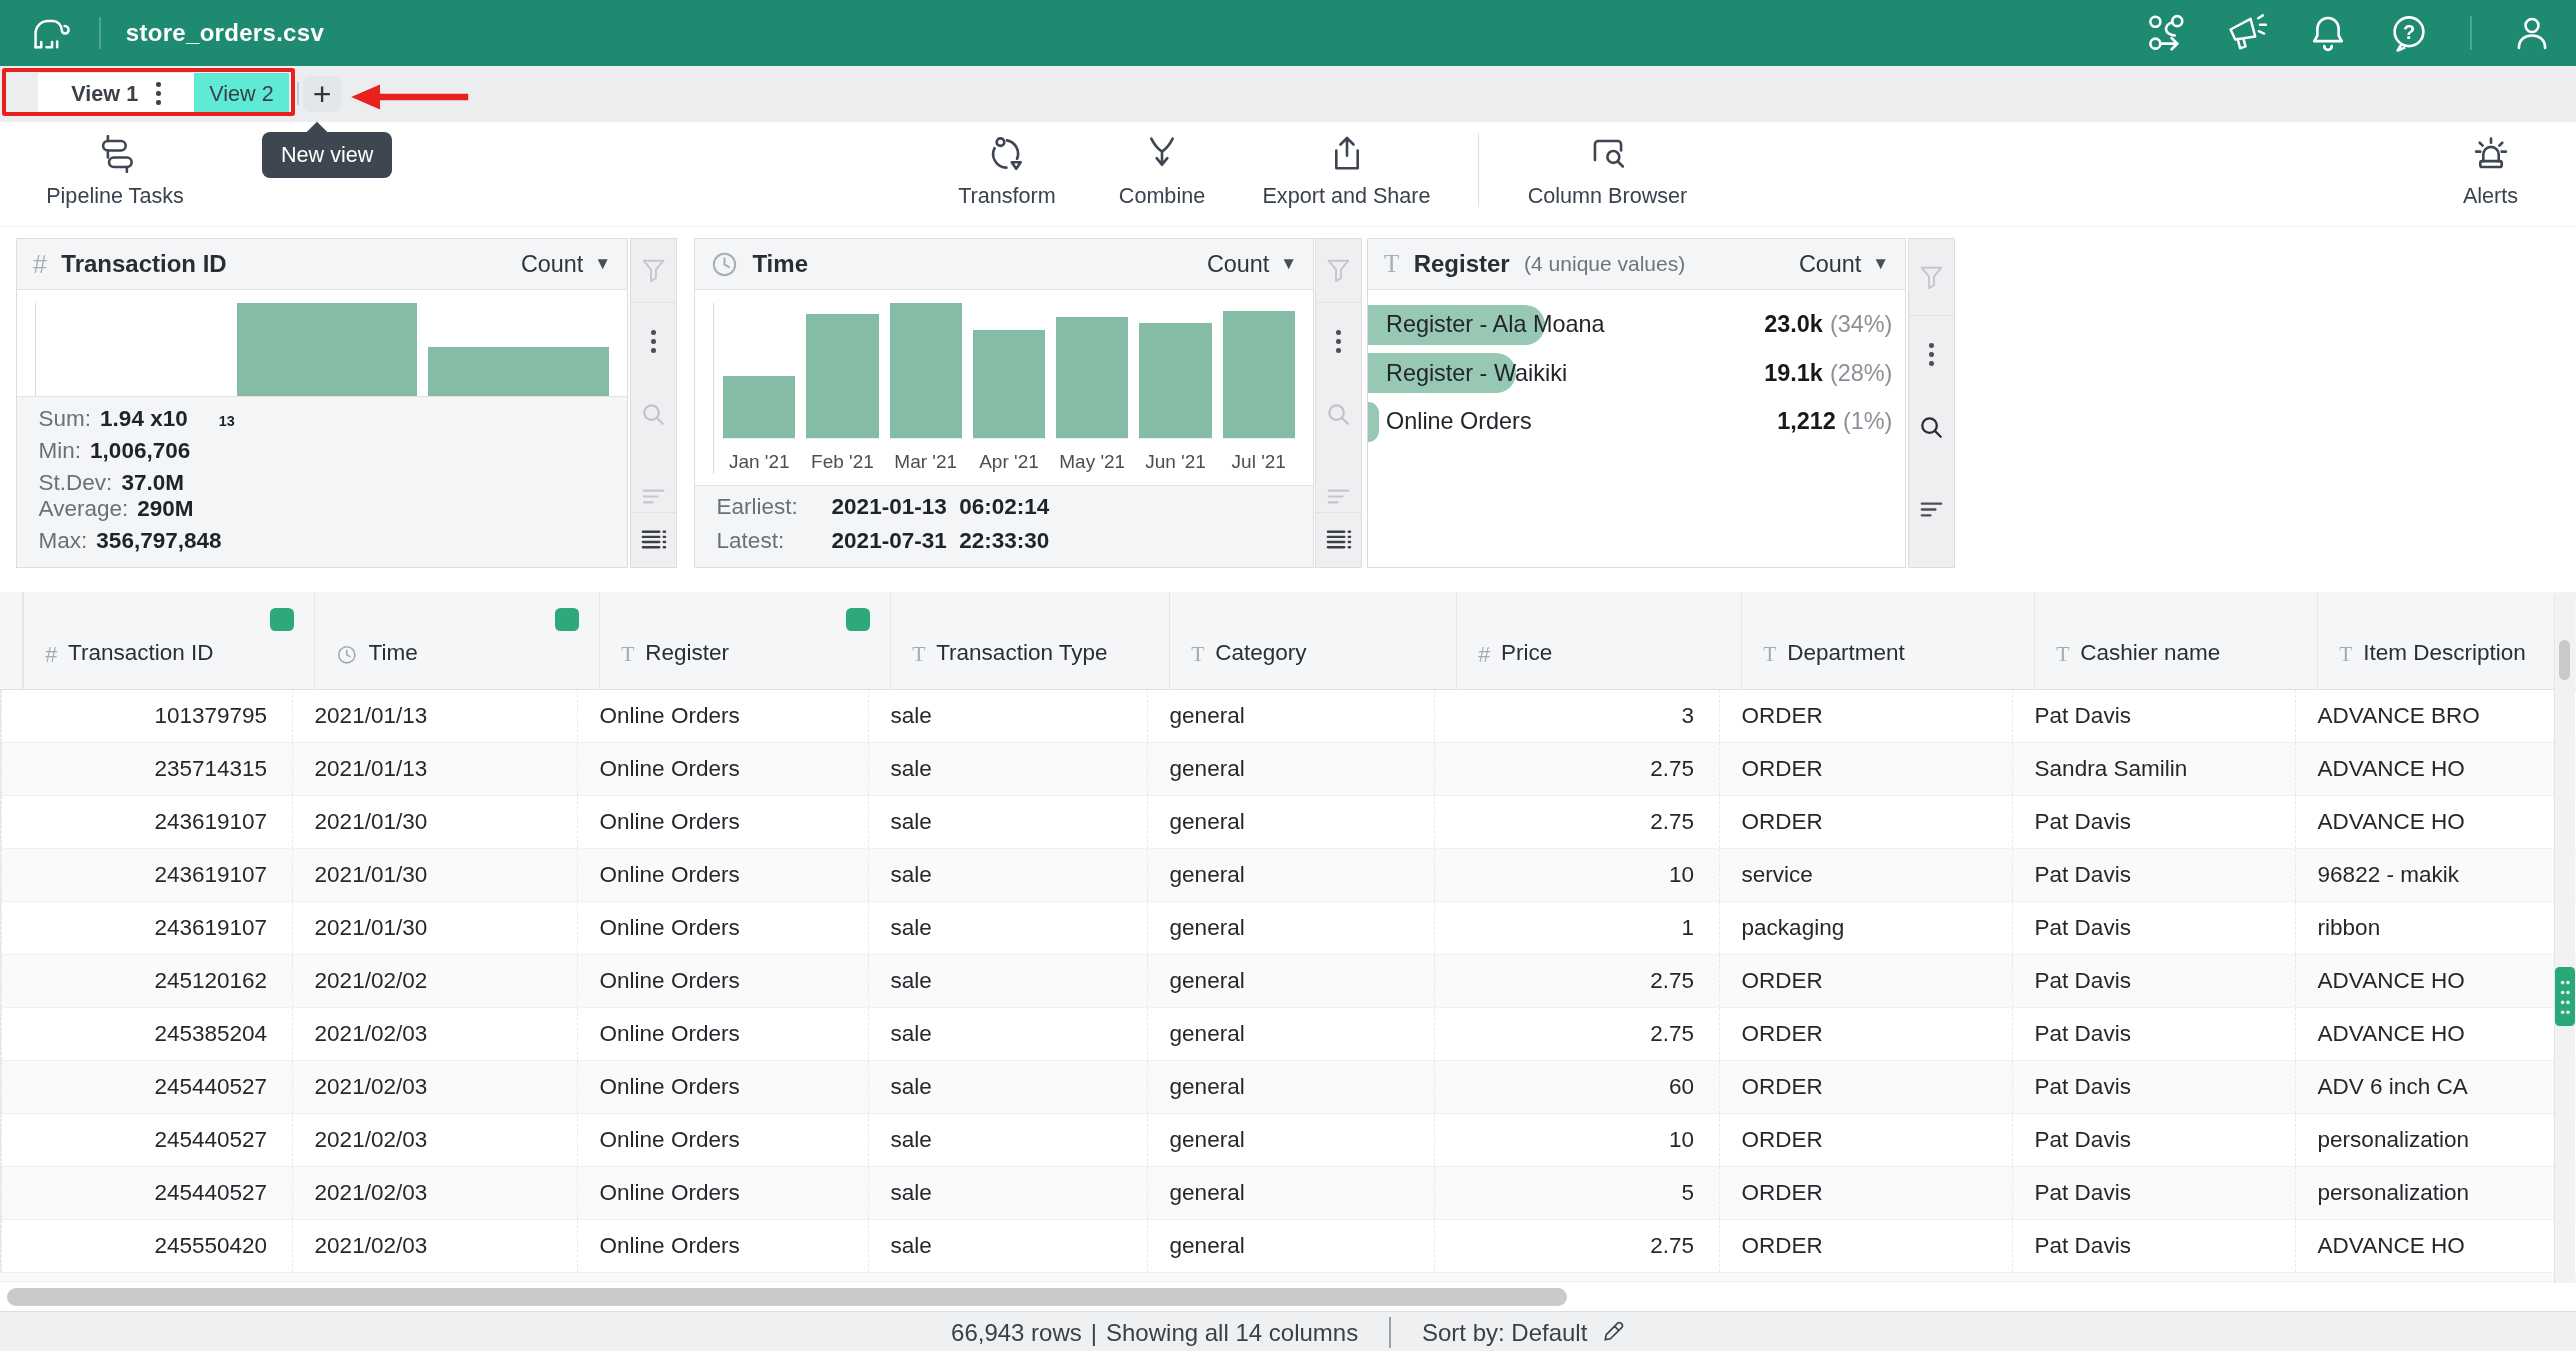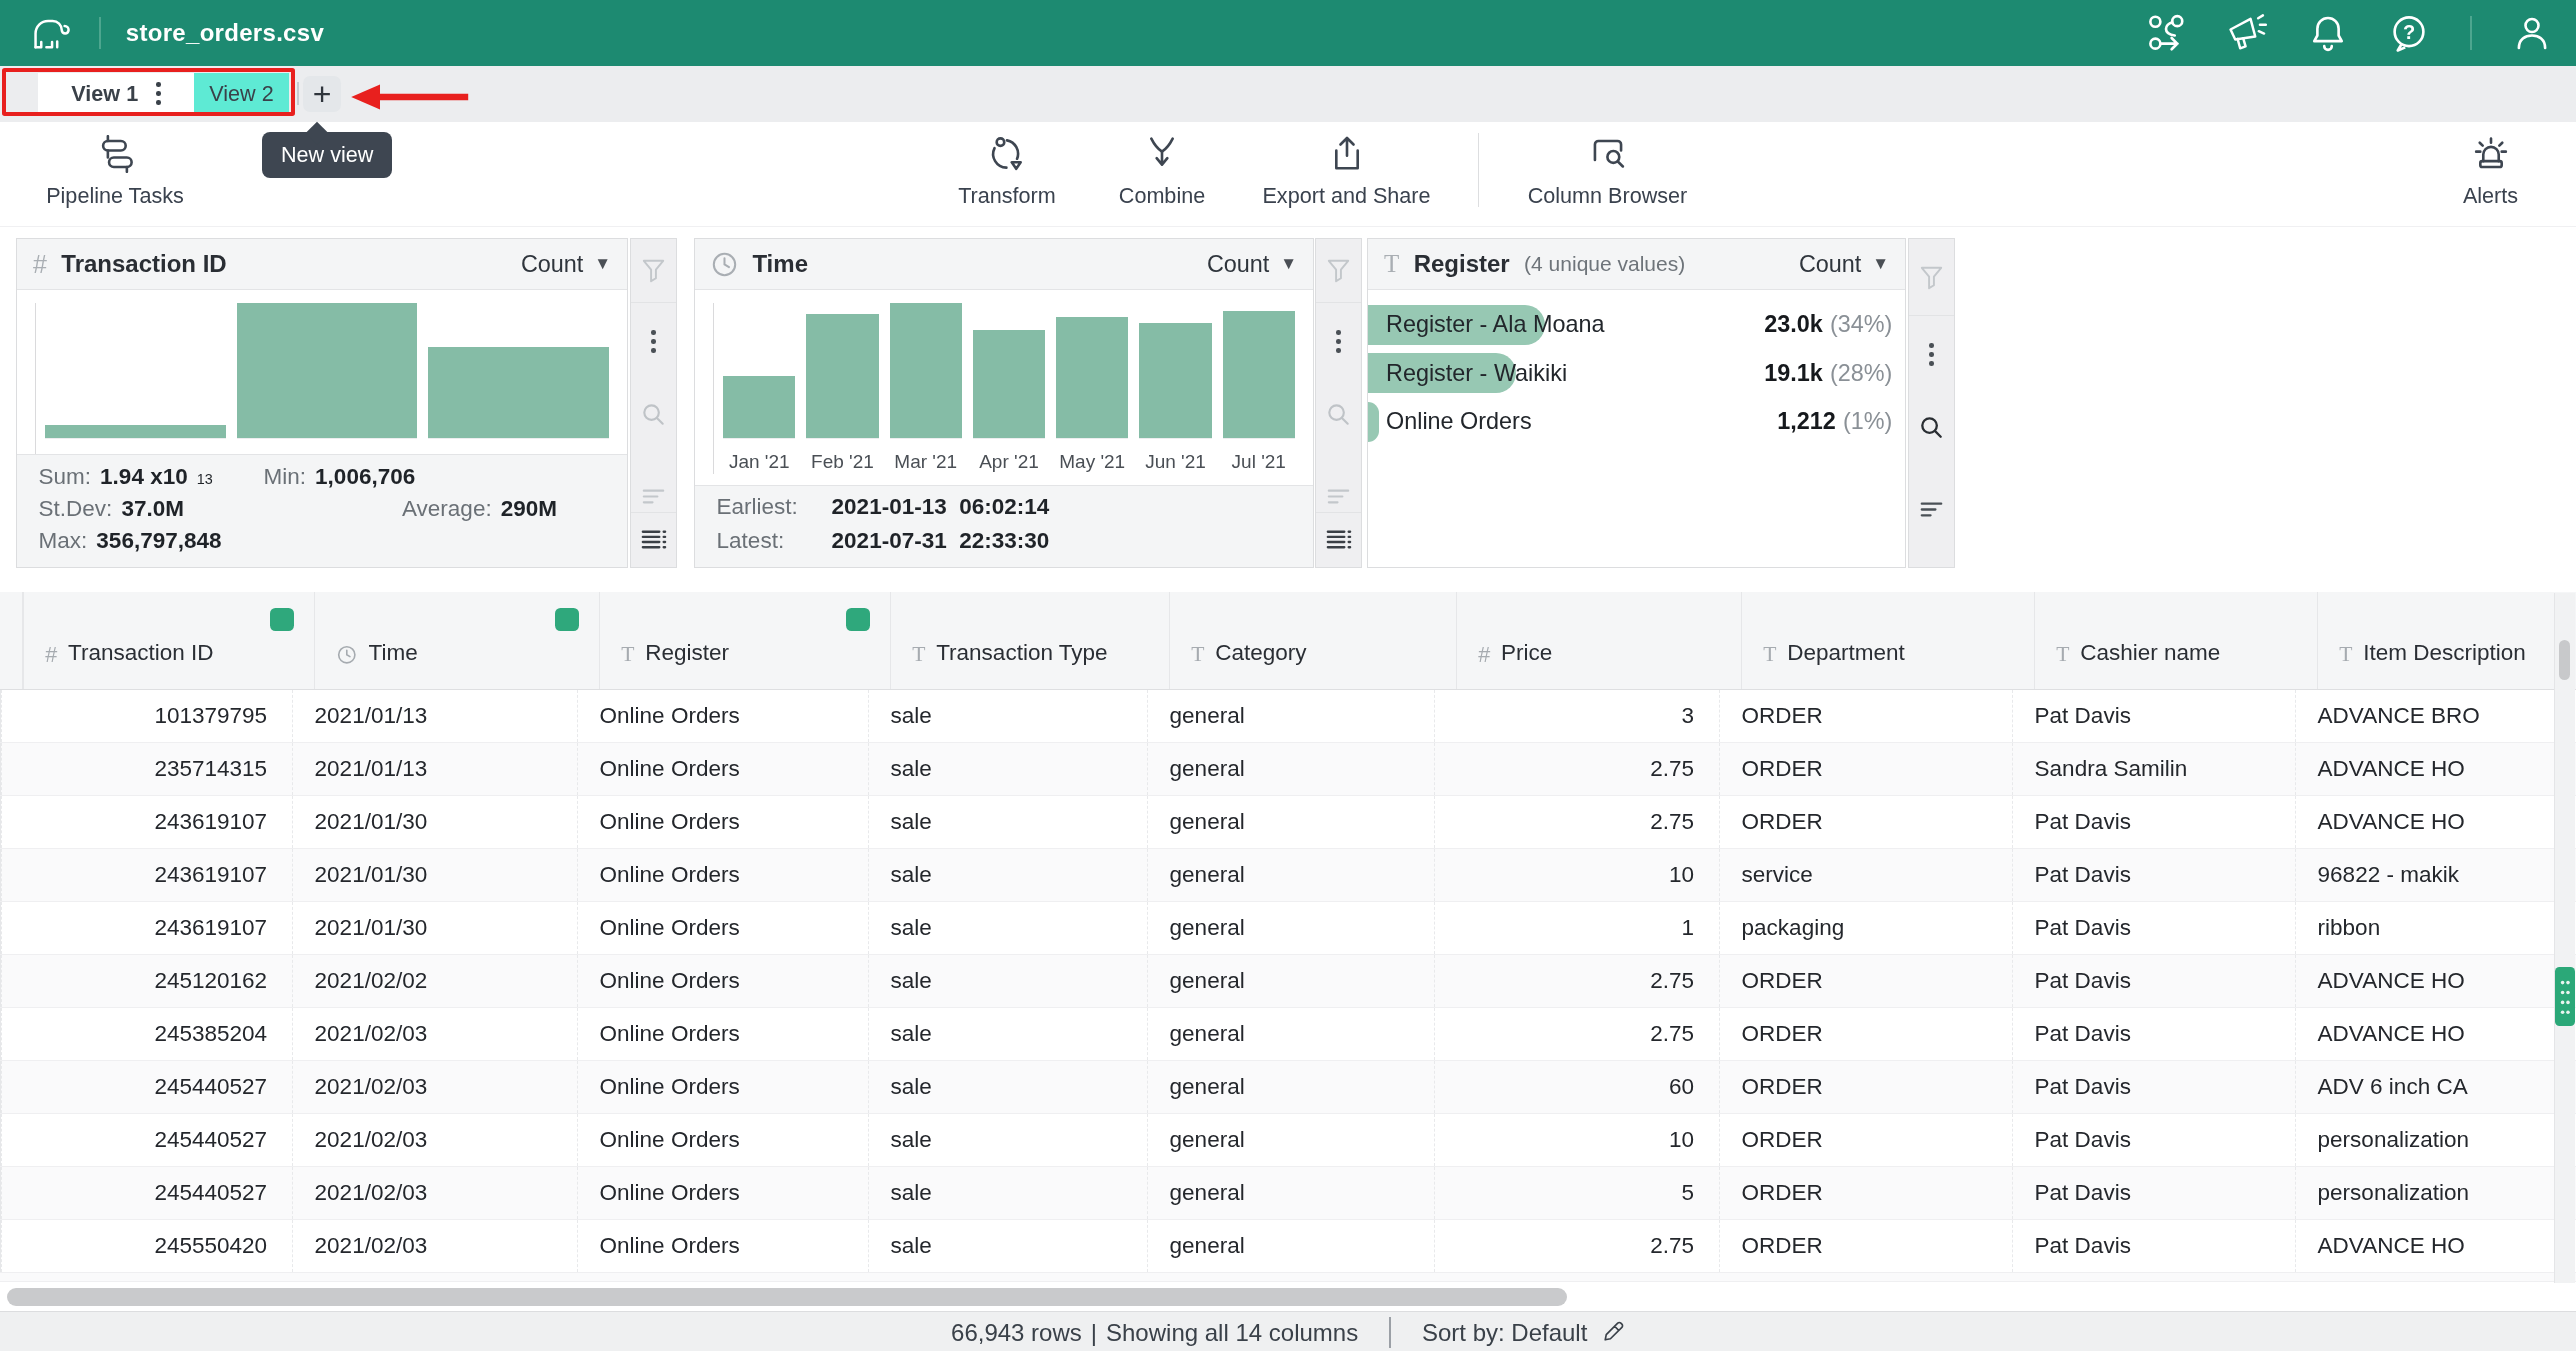--- a/index.html
+++ b/index.html
@@ -59,24 +59,24 @@
   .count-dd .caret{font-size:17px;color:#4A4F55;}
   .card-body{flex:1;background:#fff;overflow:hidden;}
   .card-foot{background:#F4F5F6;border-top:0.9px solid #E3E4E6;flex:0 0 auto;}
 
   .hist{display:flex;gap:10.8px;margin:12.6px 18px 0 18px;padding-left:9px;border-left:0.9px solid #DADADC;}
   .hist-col{flex:1;min-width:0;}
   .hist-barwrap{height:135px;display:flex;align-items:flex-end;border-bottom:0.9px solid #EDEDEF;}
   .hist-bar{width:100%;background:#85BCA6;}
   .hist-label{text-align:center;font-size:19px;color:#4A4F55;margin-top:10.8px;line-height:25px;white-space:nowrap;}
 
-  .stats1{display:flex;flex-wrap:wrap;padding:9px 0 7.2px 21.6px;}
+  .stats1{display:flex;flex-wrap:wrap;padding:9px 0 7.2px 21.6px;flex-direction:column;}
   .stat{font-size:22.5px;color:#6A7076;height:32px;display:flex;align-items:baseline;gap:9px;white-space:pre;}
   .stat b{color:#1F2328;font-weight:700;}
-  .stat sup{font-size:14.4px;color:#1F2328;font-weight:400;}
+  .stat sup{font-size:14.4px;color:#1F2328;font-weight:700;margin-left:22px;}
   .s-c1{width:225px;} .s-c2{width:261px;} .s-c3{flex:1;}
   .stats2{padding:7.2px 0 5.4px 21.6px;}
   .stats2 .stat{height:34px;}
   .stats2 .lbl{width:106px;display:inline-block;}
 
   .reg-row{position:relative;height:41px;display:flex;align-items:center;margin-top:7.2px;}
   .reg-pill{position:absolute;left:0;top:0.9px;height:40px;border-radius:0 20px 20px 0;background:#97C8B3;}
   .reg-label{position:relative;z-index:1;padding-left:18px;font-size:23.4px;color:#22262B;}
   .reg-count{position:relative;z-index:1;margin-left:auto;padding-right:12.6px;font-size:23.4px;white-space:nowrap;}
   .reg-count b{color:#16191D;font-weight:700;}

